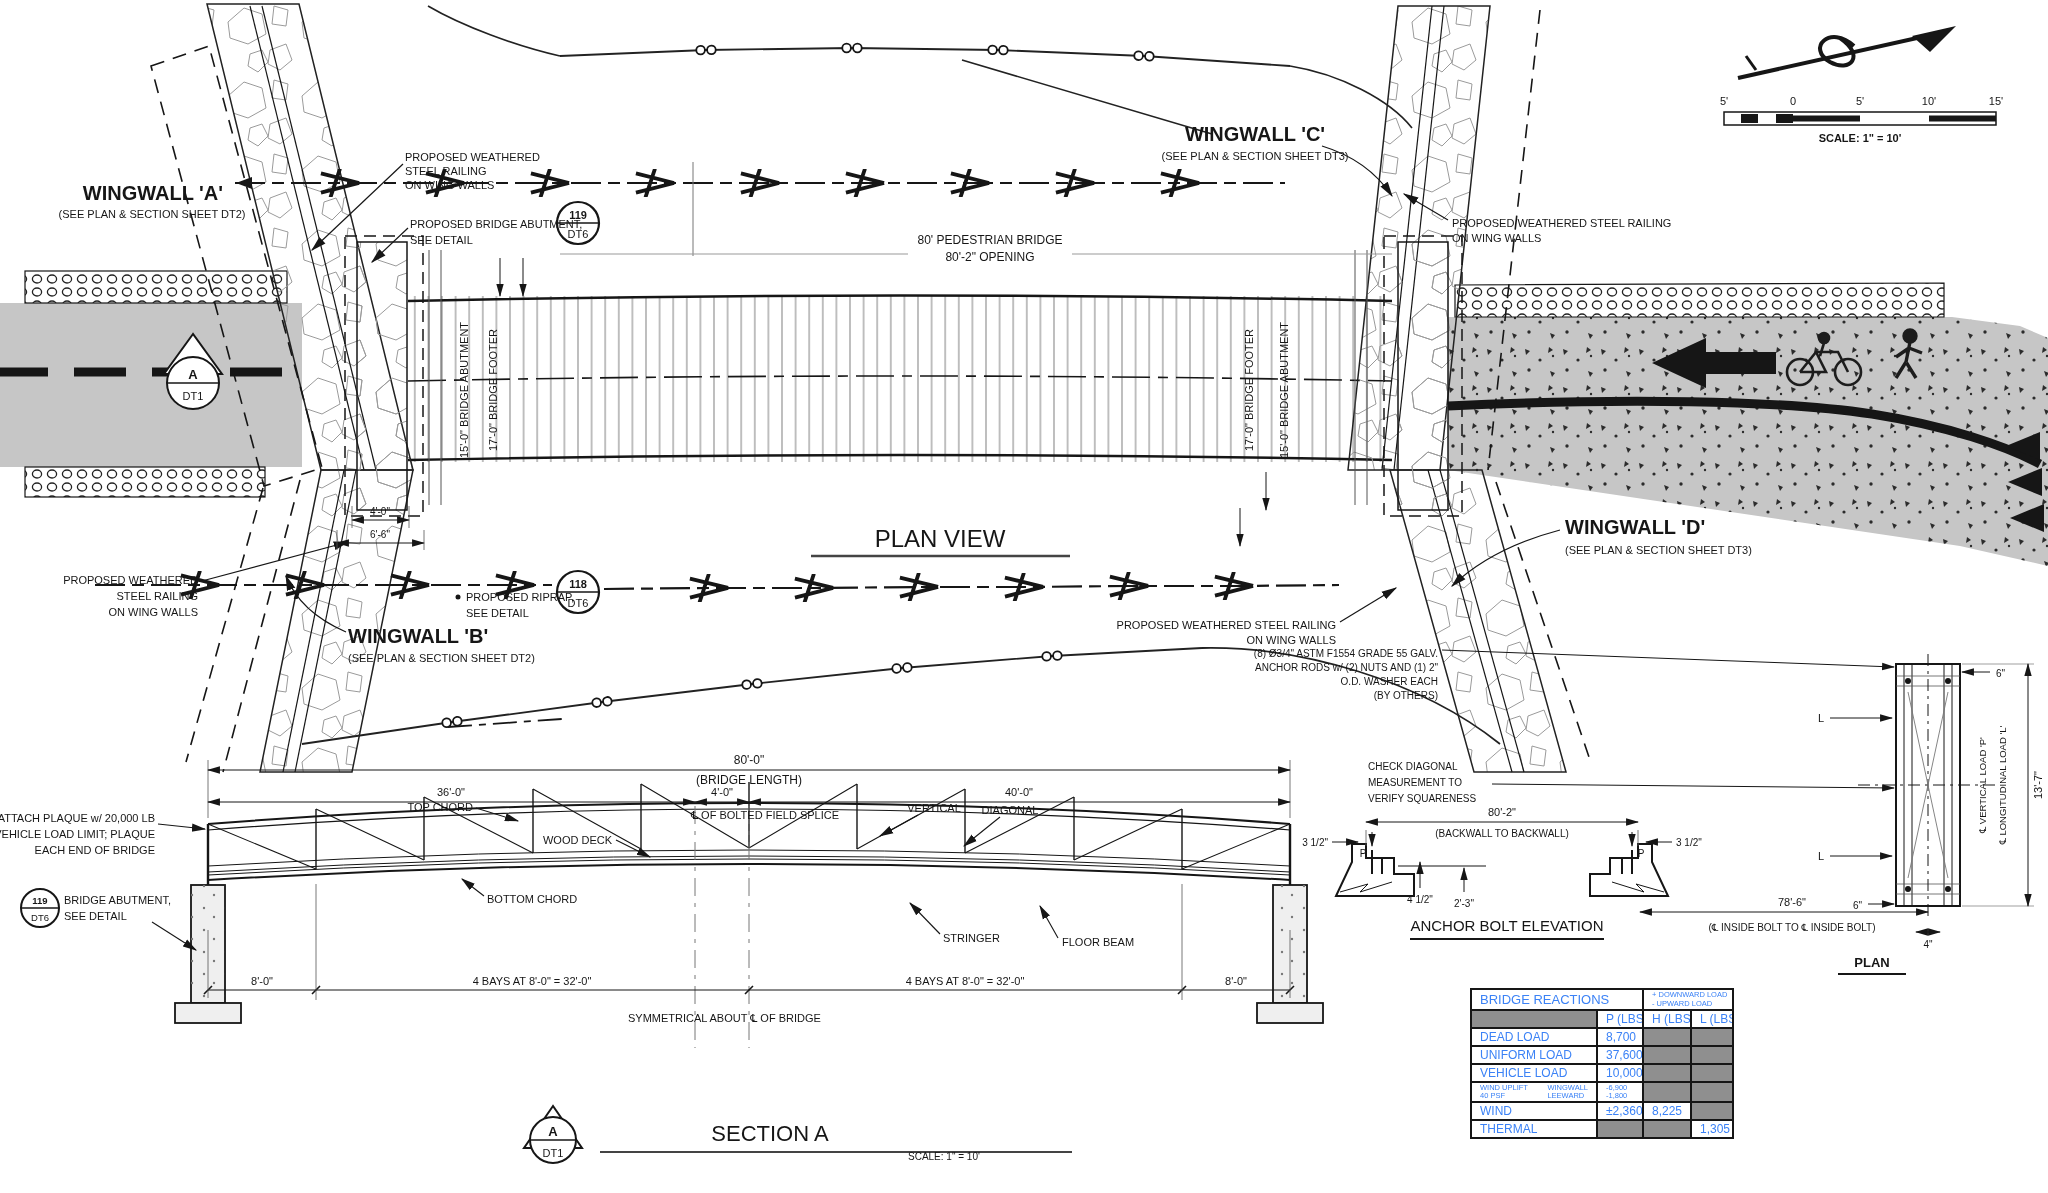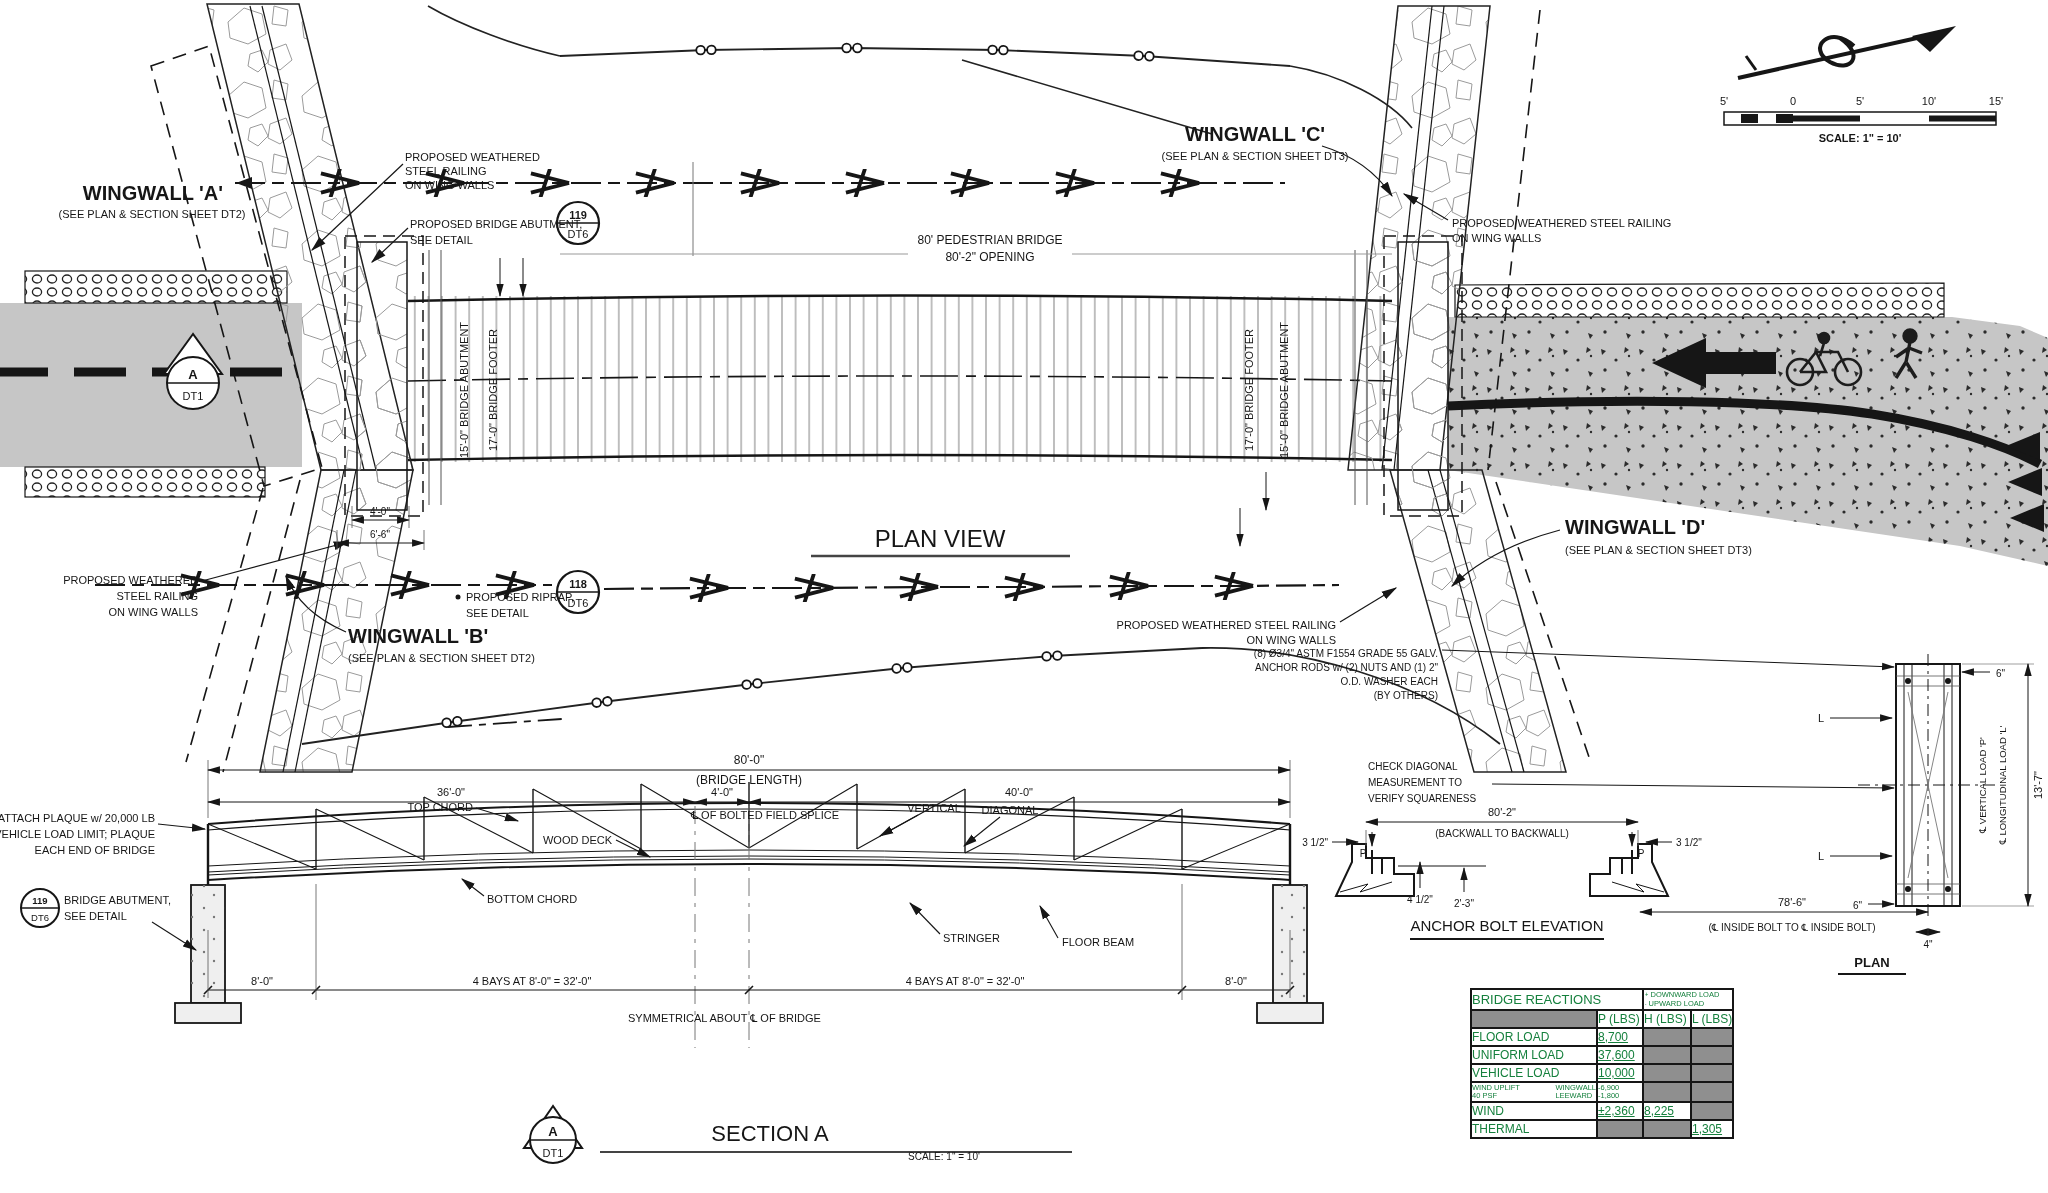--- a/index.html
+++ b/index.html
@@ -6,26 +6,26 @@
   .sheet{position:relative;width:2048px;height:1193px;background:#fff;overflow:hidden;
          font-family:"Liberation Sans",sans-serif;}
   svg{position:absolute;left:0;top:0;}
   svg text{fill:#161616;font-family:"Liberation Sans","DejaVu Sans",sans-serif;}
   .am{text-anchor:middle}.ae{text-anchor:end}
   .b{font-weight:700}.s95{font-size:9.5px}.s10{font-size:10px}.s11{font-size:11px}
   .s12{font-size:12px}.s13{font-size:13px}.s15{font-size:15px}.s20{font-size:20px}
   .s22{font-size:22px}.s24{font-size:24px}
   .reactions{position:absolute;left:1470px;top:988px;width:262px;border-collapse:collapse;
              table-layout:fixed;background:#fff;}
-  .reactions td{border:2px solid #161616;padding:1px 0;font-size:12px;color:#15803d;
+  .reactions td{border:2px solid #161616;padding:1px 8px;font-size:12px;color:#3b82f6;
                 overflow:hidden;white-space:nowrap;}
   .reactions .shade{background:#8f8f8f;}
   .reactions .ttl{font-size:13px;}
   .reactions .legend{font-size:7.5px;line-height:8.5px;text-align:left;border-radius:7px;}
-  .reactions .num{text-align:left;text-decoration:underline;}
+  .reactions .num{text-align:left;}
   .reactions .sm{font-size:7.5px;line-height:8px;margin-top:40px;}
   .upliftcell{display:flex;justify-content:space-between;}
 </style>
 </head>
 <body>
 
 <div class="sheet">
 <svg width="2048" height="1193" viewBox="0 0 2048 1193">
   <defs>
     <marker id="da" viewBox="0 0 12 8" refX="11" refY="4" markerWidth="13" markerHeight="9" orient="auto-start-reverse">
@@ -422,21 +422,21 @@
       <div>- UPWARD LOAD</div>
     </td>
   </tr>
   <tr>
     <td class="shade"></td>
     <td>P (LBS)</td>
     <td>H (LBS)</td>
     <td>L (LBS)</td>
   </tr>
   <tr>
-    <td>FLOOR LOAD</td>
+    <td>DEAD LOAD</td>
     <td class="num">8,700</td>
     <td class="shade"></td>
     <td class="shade"></td>
   </tr>
   <tr>
     <td>UNIFORM LOAD</td>
     <td class="num">37,600</td>
     <td class="shade"></td>
     <td class="shade"></td>
   </tr>

